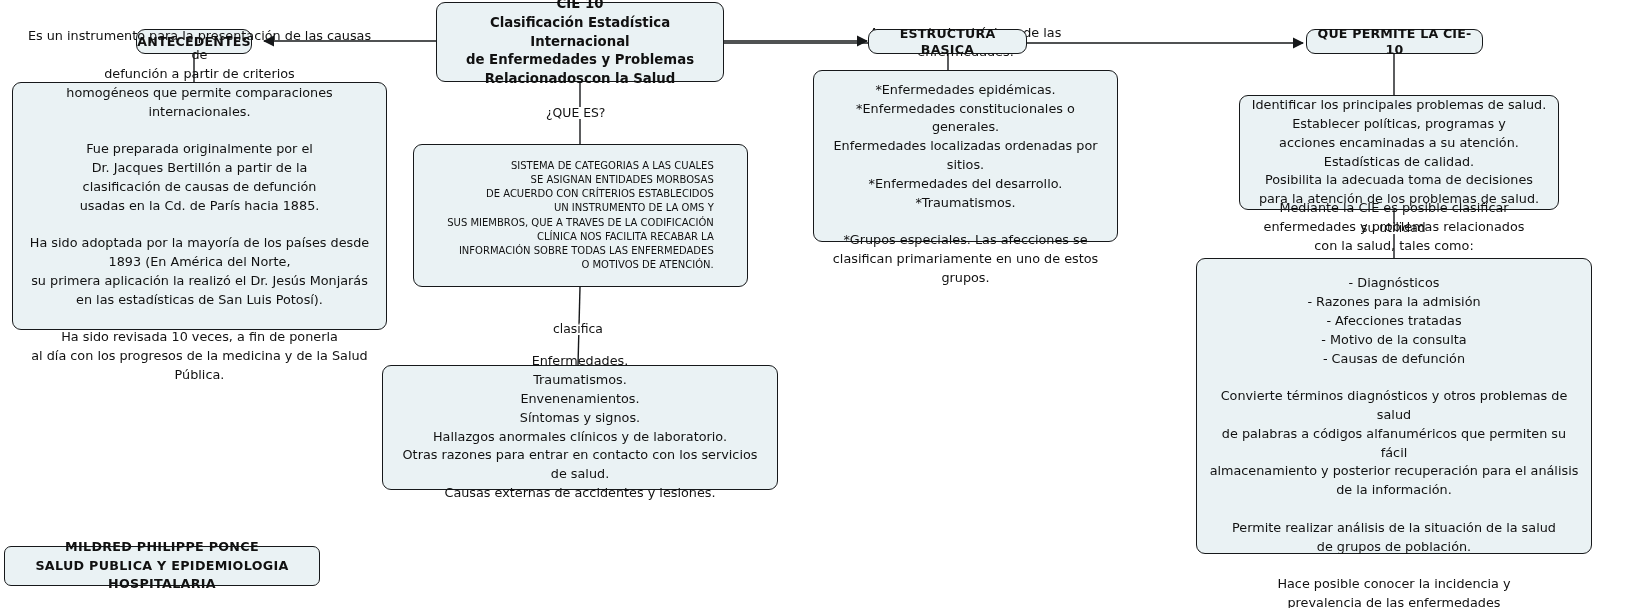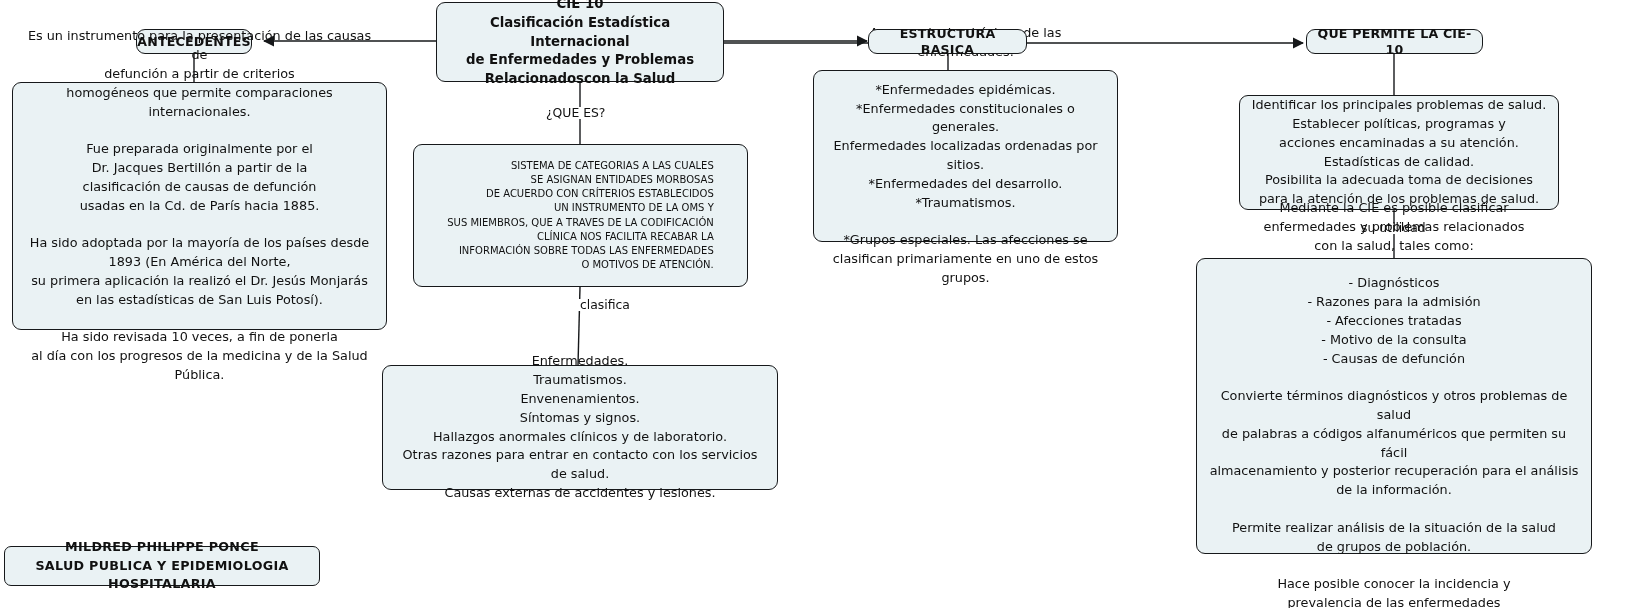--- a/index.html
+++ b/index.html
@@ -127,21 +127,21 @@
     <span class="txt">SISTEMA DE CATEGORIAS A LAS CUALES
 SE ASIGNAN ENTIDADES MORBOSAS
 DE ACUERDO CON CRÍTERIOS ESTABLECIDOS
 UN INSTRUMENTO DE LA OMS Y
 SUS MIEMBROS, QUE A TRAVES DE LA CODIFICACIÓN
 CLÍNICA NOS FACILITA RECABAR LA
 INFORMACIÓN SOBRE TODAS LAS ENFERMEDADES
 O MOTIVOS DE ATENCIÓN.</span>
   </div>
 
-  <div class="edge-label" style="left:548px;top:299px;margin-left:27px;">clasifica</div>
+  <div class="edge-label" style="left:548px;top:323px;">clasifica</div>
   <div class="node body-node" style="left:382px;top:365px;width:396px;height:125px;">
     <span class="txt">Enfermedades.
 Traumatismos.
 Envenenamientos.
 Síntomas y signos.
 Hallazgos anormales clínicos y de laboratorio.
 Otras razones para entrar en contacto con los servicios de salud.
 Causas externas de accidentes y lesiones.</span>
   </div>
 

